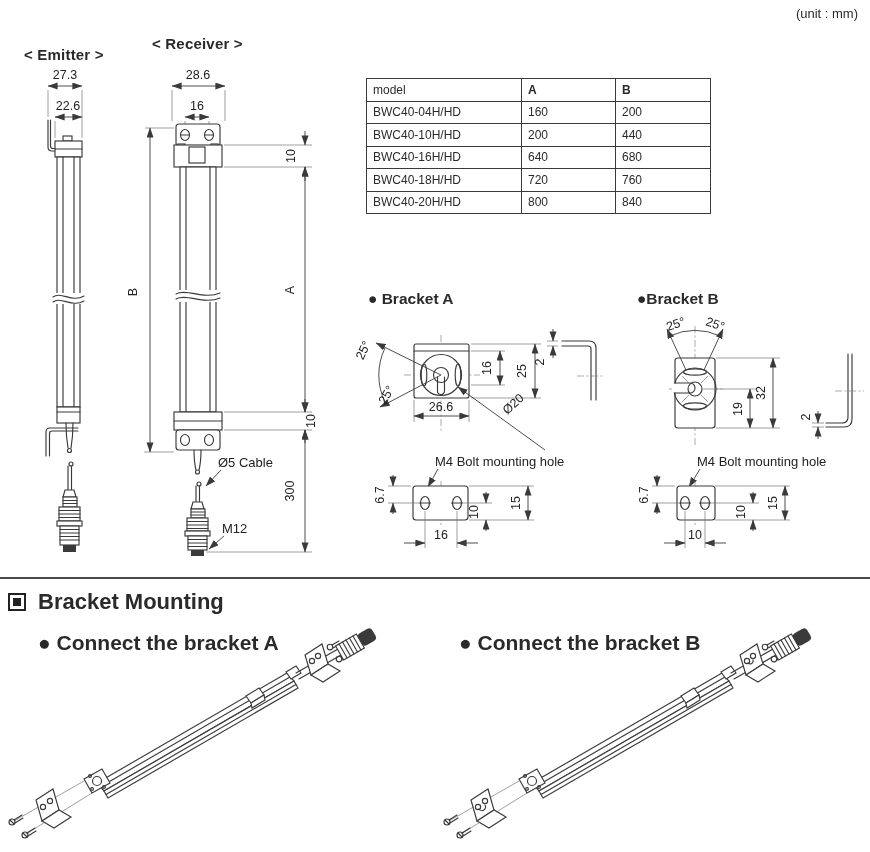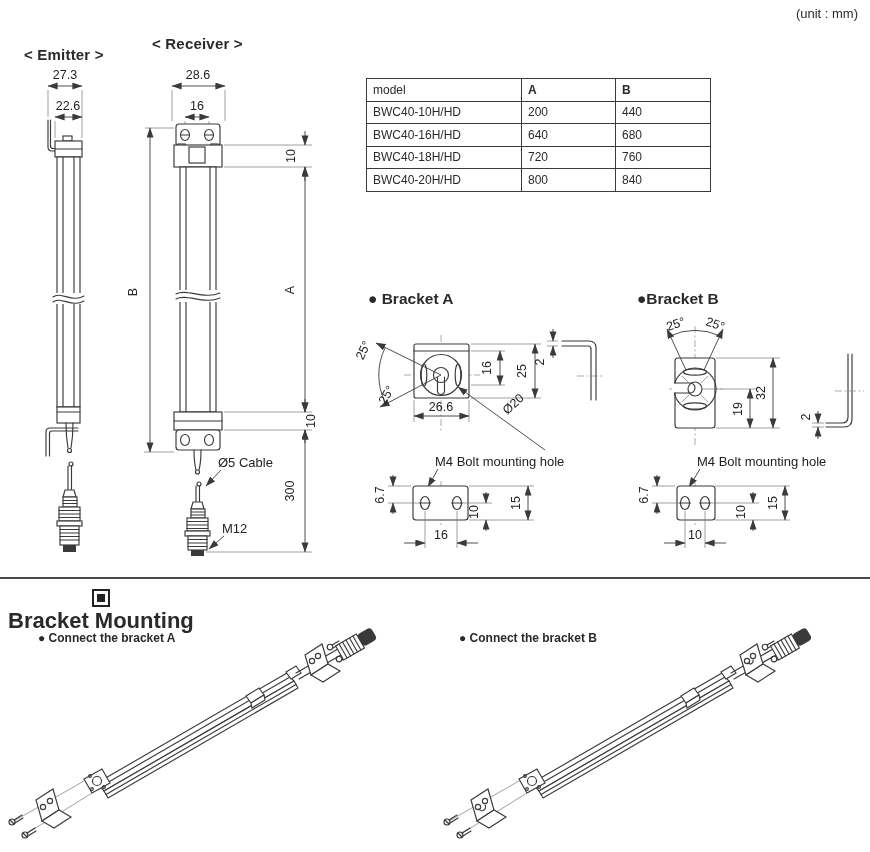--- a/index.html
+++ b/index.html
@@ -4,25 +4,25 @@
 <style>
   html,body { margin:0; padding:0; }
   body {
     width:870px; height:852px; position:relative; background:#ffffff;
     font-family:"Liberation Sans", sans-serif; color:#2a2a2a; overflow:hidden;
   }
   .abs { position:absolute; }
   .unit { font-size:13px; }
   .view-title { font-size:15px; font-weight:bold; letter-spacing:0.2px; }
   .bracket-title { font-size:15.5px; font-weight:bold; }
-  .section-title { display:flex; align-items:center; gap:1px;flex-direction:column; }
+  .section-title { display:flex; align-items:center; gap:12px; }
   .section-title .sq { width:14px; height:14px; border:2.5px solid #222; display:inline-block; position:relative; }
   .section-title .sq::after { content:""; position:absolute; left:3px; top:3px; width:8px; height:8px; background:#222; }
   .section-title .txt { font-size:22px; font-weight:bold; }
-  .connect-title { font-size:12px; font-weight:bold; }
+  .connect-title { font-size:21px; font-weight:bold; }
   .divider { position:absolute; left:0; top:577px; width:870px; border-top:2px solid #4a4a4a; }
 
   table.model-table { position:absolute; left:366px; top:78px; border-collapse:collapse; background:#fff; }
   table.model-table th, table.model-table td {
     border:1.4px solid #3a3a3a; font-size:12px; padding:1px 6px; height:19.5px; text-align:left; white-space:nowrap;
   }
   table.model-table th { font-weight:bold; }
   table.model-table th.model-h { font-weight:normal; }
   table.model-table .c-model { width:142px; }
   table.model-table .c-a { width:81px; }
@@ -44,20 +44,25 @@
 <div class="abs view-title" style="left:24px; top:46px;">&lt; Emitter &gt;</div>
 <div class="abs view-title" style="left:152px; top:35px;">&lt; Receiver &gt;</div>
 
 <table class="model-table">
   <tbody>
       <tr>
     <th class="model-h c-model">model</th>
     <th class="c-a">A</th>
     <th class="c-b">B</th>
   </tr>
+  <tr>
+        <td>BWC40-04H/HD</td>
+        <td>160</td>
+        <td>200</td>
+      </tr>
   <tr>
         <td>BWC40-10H/HD</td>
         <td>200</td>
         <td>440</td>
       </tr>
   <tr>
         <td>BWC40-16H/HD</td>
         <td>640</td>
         <td>680</td>
       </tr>

